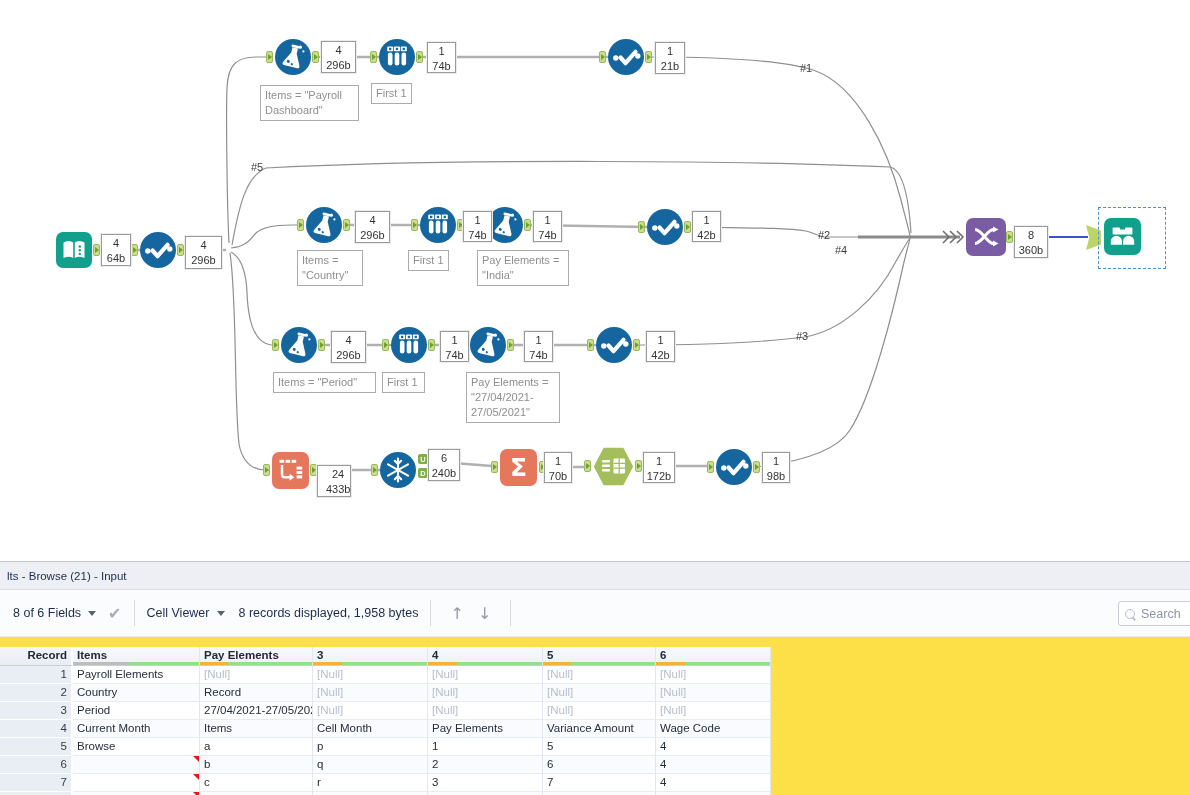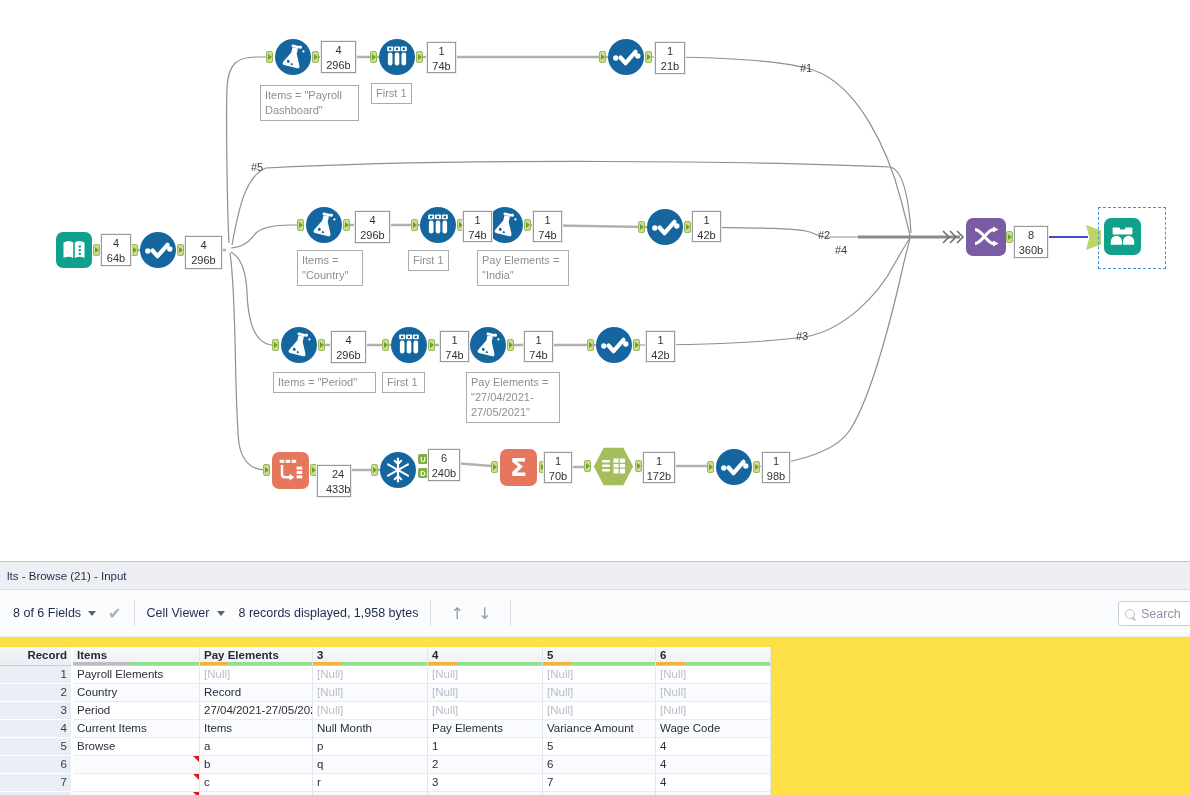--- a/index.html
+++ b/index.html
@@ -570,23 +570,23 @@
         <div class="gc recc" style="width: 73px;">3</div>
         <div class="gc datac" style="width: 127px;">Period</div>
         <div class="gc datac" style="width: 113px;">27/04/2021-27/05/202</div>
         <div class="gc datac nullv" style="width: 115px;">[Null]</div>
         <div class="gc datac nullv" style="width: 115px;">[Null]</div>
         <div class="gc datac nullv" style="width: 113px;">[Null]</div>
         <div class="gc datac nullv" style="width: 115px;">[Null]</div>
       </div>
       <div class="grow even">
         <div class="gc recc" style="width: 73px;">4</div>
-        <div class="gc datac" style="width: 127px;">Current Items</div>
+        <div class="gc datac" style="width: 127px;">Current Month</div>
         <div class="gc datac" style="width: 113px;">Items</div>
-        <div class="gc datac" style="width: 115px;">Null Month</div>
+        <div class="gc datac" style="width: 115px;">Cell Month</div>
         <div class="gc datac" style="width: 115px;">Pay Elements</div>
         <div class="gc datac" style="width: 113px;">Variance Amount</div>
         <div class="gc datac" style="width: 115px;">Wage Code</div>
       </div>
       <div class="grow">
         <div class="gc recc" style="width: 73px;">5</div>
         <div class="gc datac" style="width: 127px;">Browse</div>
         <div class="gc datac" style="width: 113px;">a</div>
         <div class="gc datac" style="width: 115px;">p</div>
         <div class="gc datac" style="width: 115px;">1</div>

